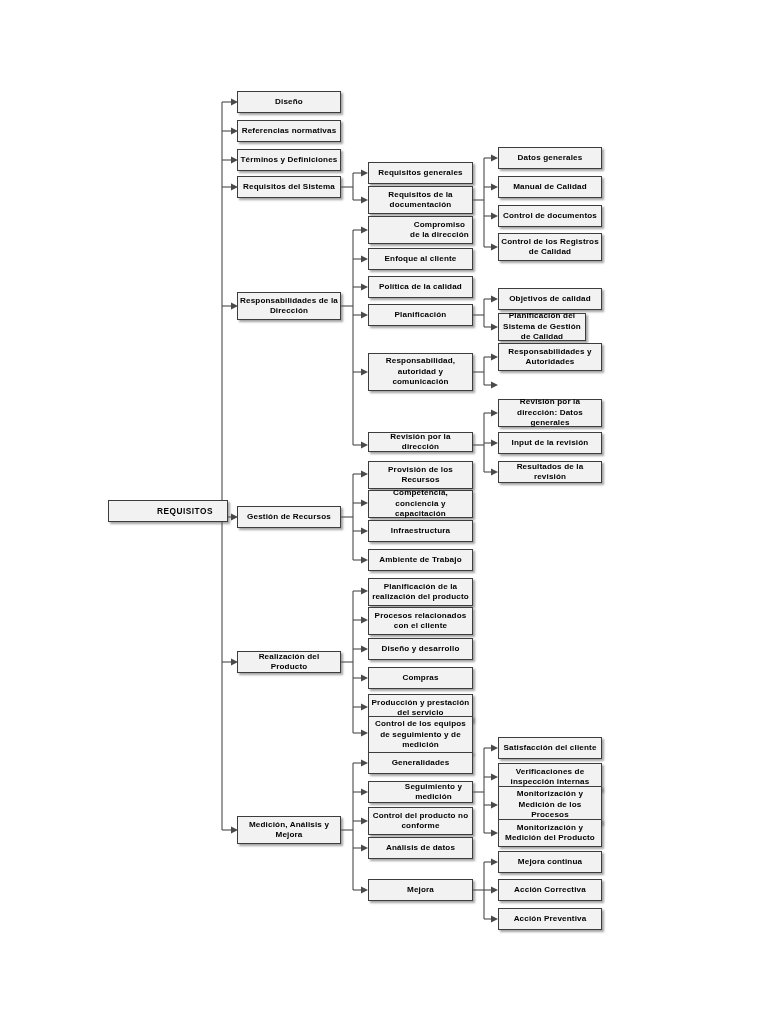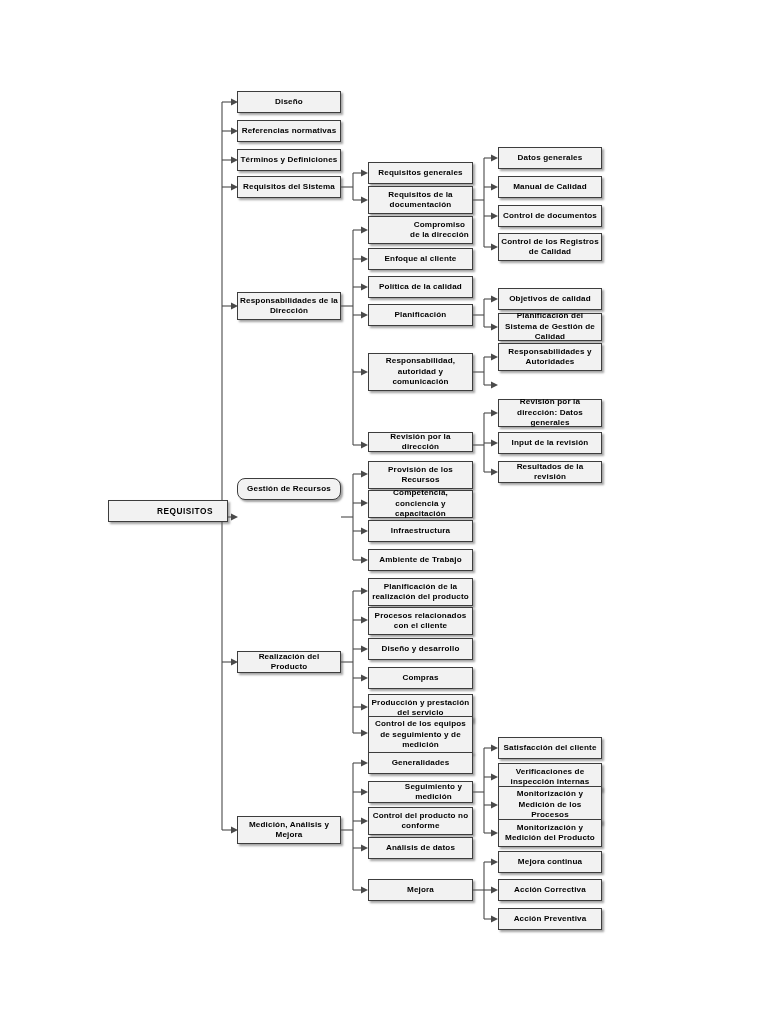--- a/index.html
+++ b/index.html
@@ -172,21 +172,21 @@
       <polygon points="491,915.5 498,919 491,922.5"></polygon>
   </svg>
 
   <div class="node root" style="left:108px;top:500px;width:120px;height:22px;padding-left:36px;">REQUISITOS</div>
 
   <div class="node" style="left:237px;top:91px;width:104px;height:22px;">Diseño</div>
   <div class="node" style="left:237px;top:120px;width:104px;height:22px;">Referencias normativas</div>
   <div class="node" style="left:237px;top:149px;width:104px;height:22px;">Términos y Definiciones</div>
   <div class="node" style="left:237px;top:176px;width:104px;height:22px;">Requisitos del Sistema</div>
   <div class="node" style="left:237px;top:292px;width:104px;height:28px;">Responsabilidades de la Dirección</div>
-  <div class="node" style="left:237px;top:478px;width:104px;height:22px;border-radius:8px;">Gestión de Recursos</div>
+  <div class="node" style="left:237px;top:506px;width:104px;height:22px;">Gestión de Recursos</div>
   <div class="node" style="left:237px;top:651px;width:104px;height:22px;">Realización del Producto</div>
   <div class="node" style="left:237px;top:816px;width:104px;height:28px;">Medición, Análisis y Mejora</div>
 
   <div class="node" style="left:368px;top:162px;width:105px;height:22px;">Requisitos generales</div>
   <div class="node" style="left:368px;top:186px;width:105px;height:28px;">Requisitos de la documentación</div>
   <div class="node" style="left:368px;top:216px;width:105px;height:28px;padding-left:40px;">Compromiso de la dirección</div>
   <div class="node" style="left:368px;top:248px;width:105px;height:22px;">Enfoque al cliente</div>
   <div class="node" style="left:368px;top:276px;width:105px;height:22px;">Política de la calidad</div>
   <div class="node" style="left:368px;top:304px;width:105px;height:22px;">Planificación</div>
   <div class="node" style="left:368px;top:353px;width:105px;height:38px;">Responsabilidad, autoridad y comunicación</div>
@@ -205,21 +205,21 @@
   <div class="node" style="left:368px;top:781px;width:105px;height:22px;padding-left:28px;">Seguimiento y medición</div>
   <div class="node" style="left:368px;top:807px;width:105px;height:28px;">Control del producto no conforme</div>
   <div class="node" style="left:368px;top:837px;width:105px;height:22px;">Análisis de datos</div>
   <div class="node" style="left:368px;top:879px;width:105px;height:22px;">Mejora</div>
 
   <div class="node" style="left:498px;top:147px;width:104px;height:22px;">Datos generales</div>
   <div class="node" style="left:498px;top:176px;width:104px;height:22px;">Manual de Calidad</div>
   <div class="node" style="left:498px;top:205px;width:104px;height:22px;">Control de documentos</div>
   <div class="node" style="left:498px;top:233px;width:104px;height:28px;">Control de los Registros de Calidad</div>
   <div class="node" style="left:498px;top:288px;width:104px;height:22px;">Objetivos de calidad</div>
-  <div class="node" style="left:498px;top:313px;width:104px;height:28px;">Planificación del Sistema de Gestión de Calidad</div>
+  <div class="node" style="left:498px;top:313px;width:88px;height:28px;">Planificación del Sistema de Gestión de Calidad</div>
   <div class="node" style="left:498px;top:343px;width:104px;height:28px;">Responsabilidades y Autoridades</div>
   <div class="node" style="left:498px;top:399px;width:104px;height:28px;">Revisión por la dirección: Datos generales</div>
   <div class="node" style="left:498px;top:432px;width:104px;height:22px;">Input de la revisión</div>
   <div class="node" style="left:498px;top:461px;width:104px;height:22px;">Resultados de la revisión</div>
   <div class="node" style="left:498px;top:737px;width:104px;height:22px;">Satisfacción del cliente</div>
   <div class="node" style="left:498px;top:763px;width:104px;height:28px;">Verificaciones de inspección internas</div>
   <div class="node" style="left:498px;top:786px;width:104px;height:38px;">Monitorización y Medición de los Procesos</div>
   <div class="node" style="left:498px;top:819px;width:104px;height:28px;">Monitorización y Medición del Producto</div>
   <div class="node" style="left:498px;top:851px;width:104px;height:22px;">Mejora continua</div>
   <div class="node" style="left:498px;top:879px;width:104px;height:22px;">Acción Correctiva</div>

